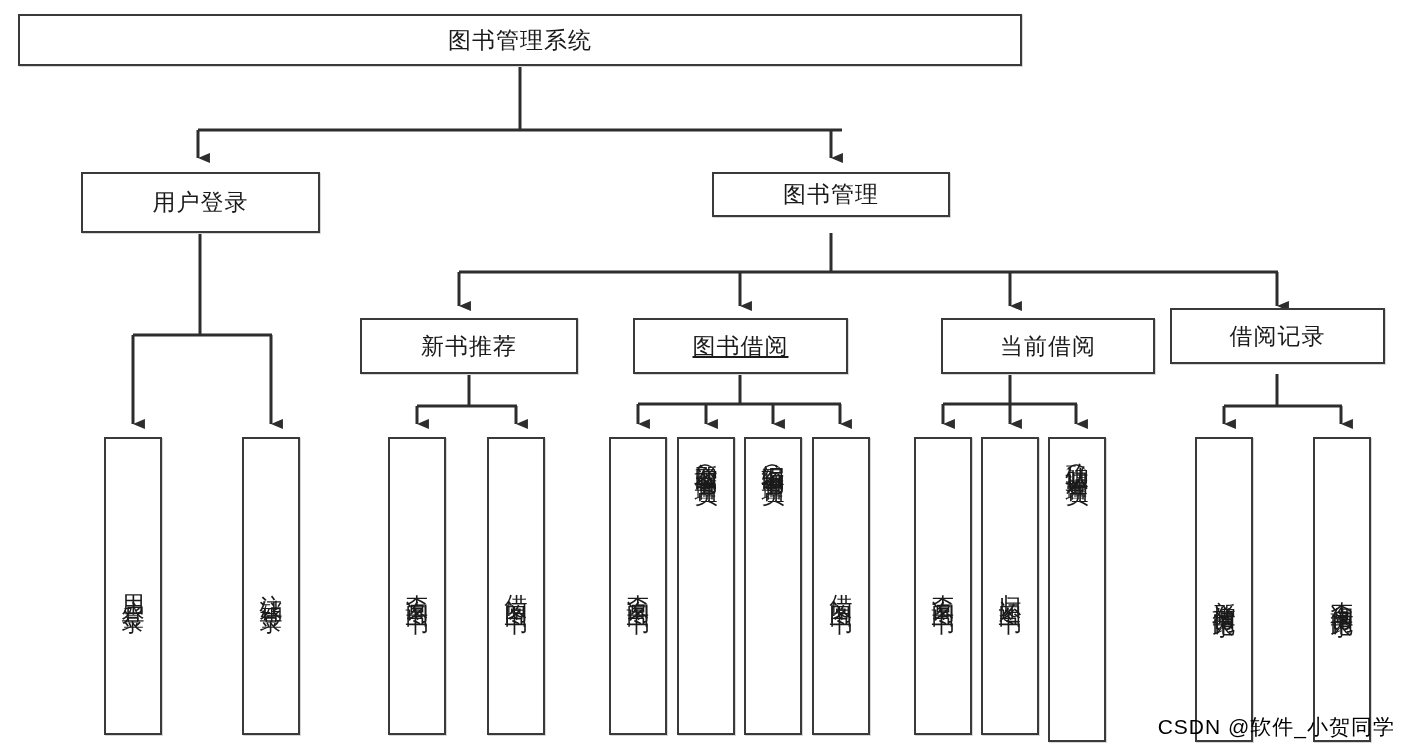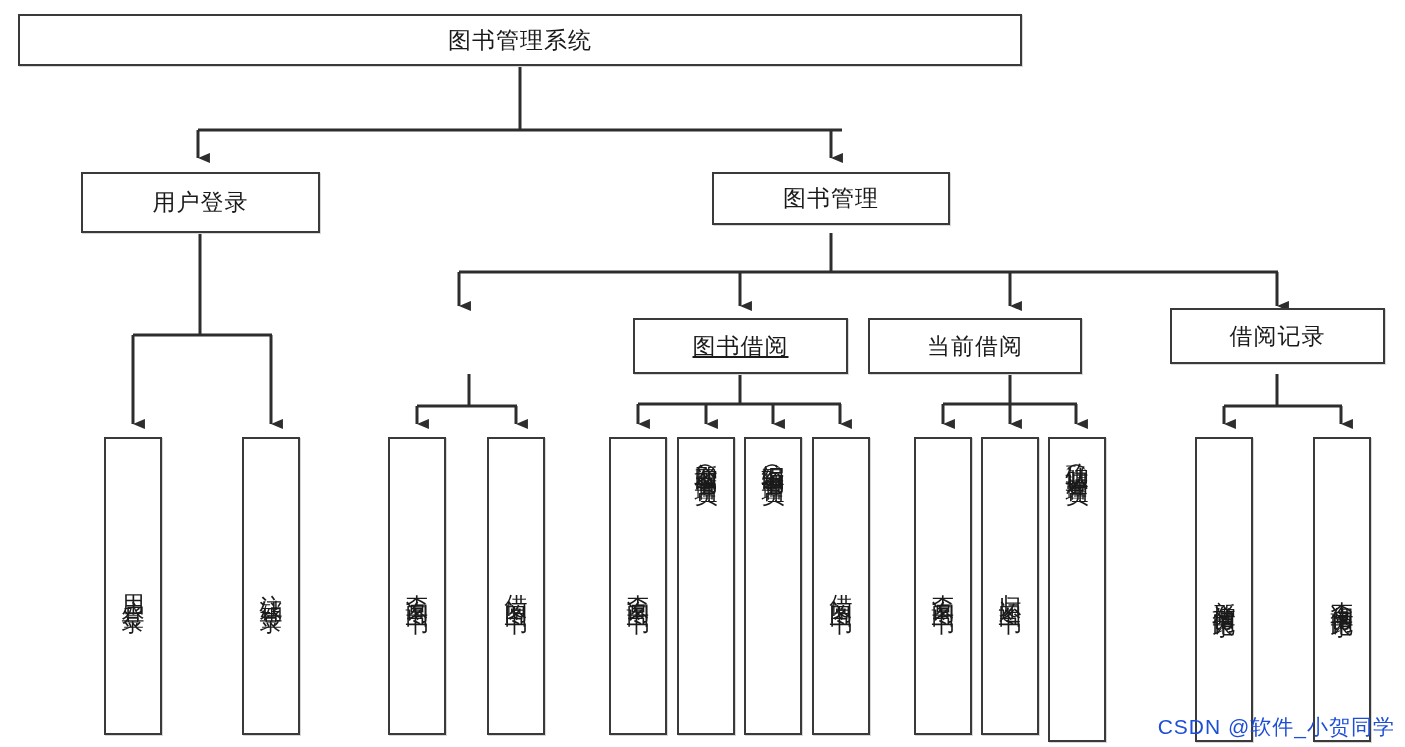--- a/index.html
+++ b/index.html
@@ -51,21 +51,21 @@
   .node-v.tight{ letter-spacing:3px; }
   .node-v.top-aligned{
     justify-content:flex-start;
     padding-top:6px;
   }
   
   #watermark{
     position:absolute;
     right:10px;bottom:6px;
     font-size:21px;
-    color:#1d4ed8;
+    color:#000000;
     letter-spacing:1px;
     white-space:nowrap;
     user-select:none;
   }
 </style>
 </head>
 <body>
 
 <div id="diagram-root">
 
@@ -116,26 +116,27 @@
       <path d="M 1224 406 L 1342 406"></path>
       <path d="M 1224 406 L 1224 424" marker-end="url(#arrow)"></path>
       <path d="M 1341 406 L 1341 424" marker-end="url(#arrow)"></path>
     </g>
   </svg>
 
   <div class="node node-h" style="left:18px;top:14px;width:1004px;height:52px;">图书管理系统</div>
 
   <div class="node node-h" style="left:81px;top:172px;width:239px;height:61px;">用户登录</div>
 
-  <div class="node node-h" style="left:712px;top:172px;width:238px;height:53px;">图书管理</div>
+  <div class="node node-h" style="left:712px;top:172px;width:238px;height:45px;">图书管理</div>
 
+  <div class="node node-h" style="left:360px;top:318px;width:218px;height:56px;">新书推荐</div>
 
   <div class="node node-h" style="left:633px;top:318px;width:215px;height:56px;text-decoration:underline;">图书借阅</div>
 
-  <div class="node node-h" style="left:868px;top:318px;width:214px;height:56px;font-family:Liberation Mono, monospace;">当前借阅</div>
+  <div class="node node-h" style="left:941px;top:318px;width:214px;height:56px;font-family:Liberation Mono, monospace;">当前借阅</div>
 
   <div class="node node-h" style="left:1170px;top:308px;width:215px;height:56px;">借阅记录</div>
 
   <div class="node node-v" style="left:104px;top:437px;width:58px;height:298px;">用户登录</div>
 
   <div class="node node-v" style="left:242px;top:437px;width:58px;height:298px;">注销登录</div>
 
   <div class="node node-v" style="left:388px;top:437px;width:58px;height:298px;">查询图书</div>
 
   <div class="node node-v" style="left:487px;top:437px;width:58px;height:298px;">借阅图书</div>

